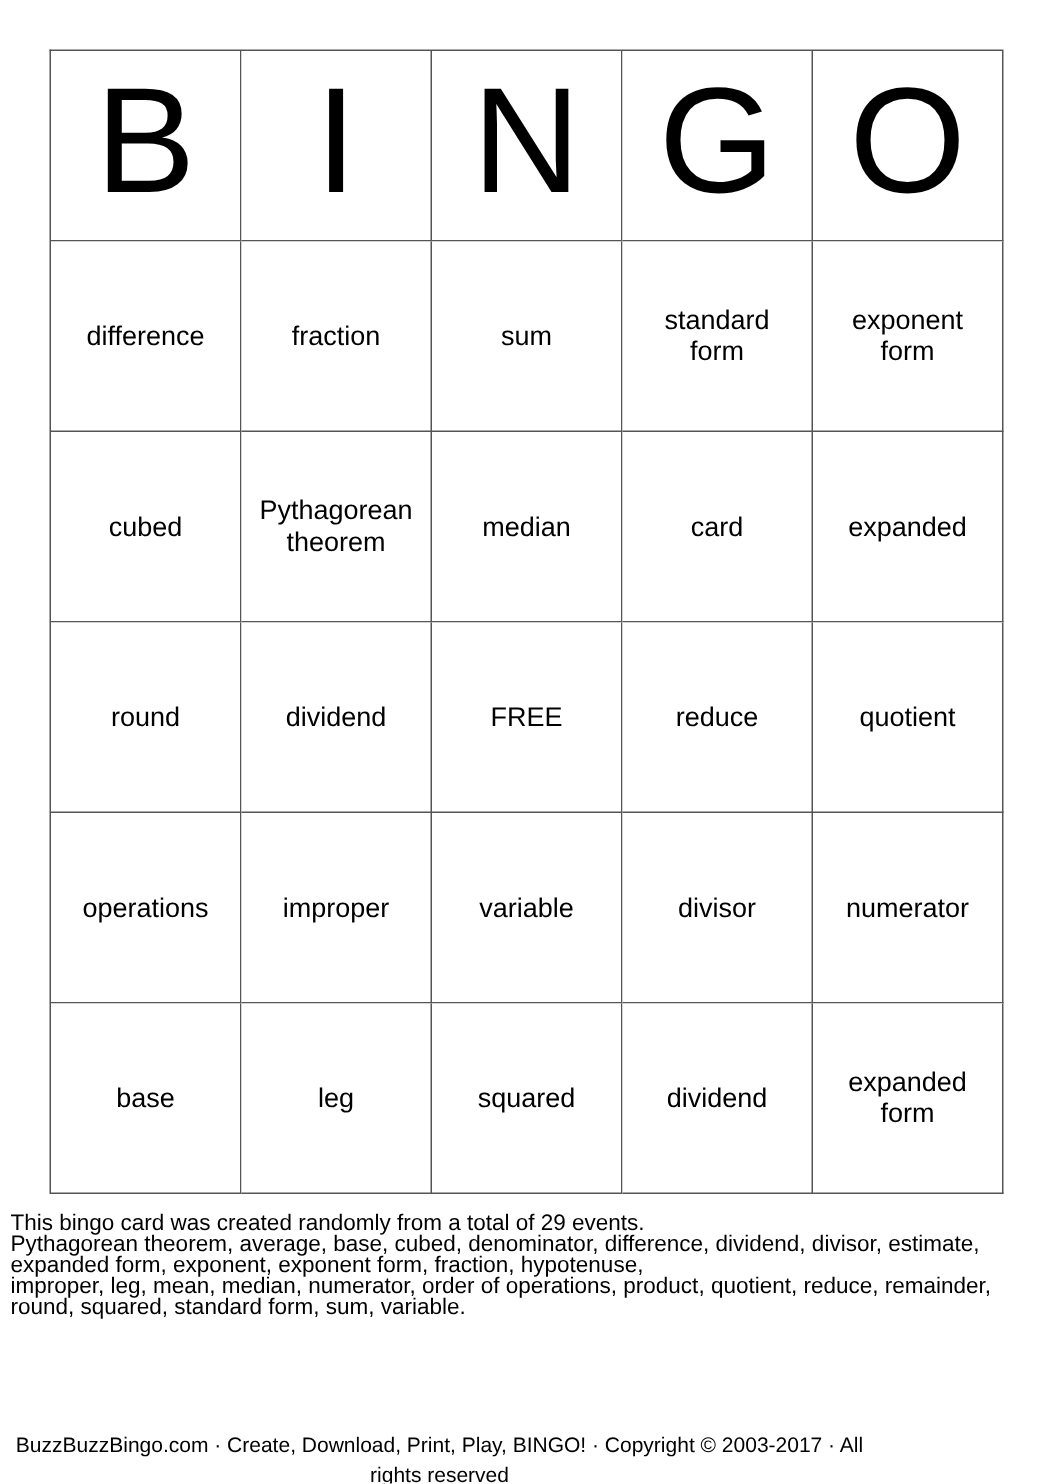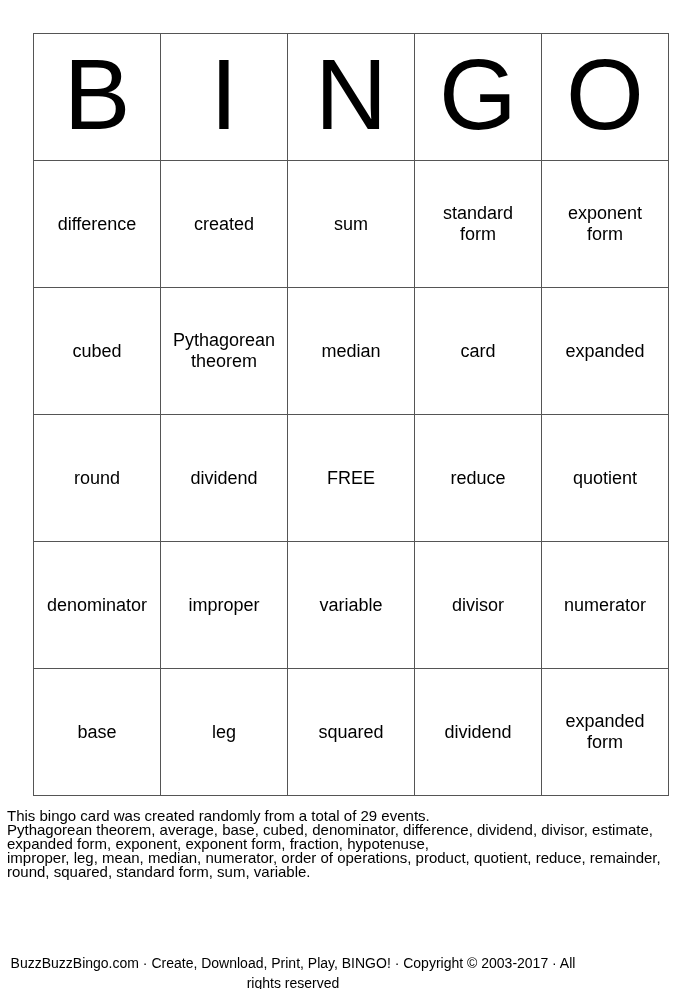--- a/index.html
+++ b/index.html
@@ -67,38 +67,38 @@
 <body>
 
 <div class="card">
   <div class="grid">
       <div class="cell header-cell">B</div>
       <div class="cell header-cell">I</div>
       <div class="cell header-cell">N</div>
       <div class="cell header-cell">G</div>
       <div class="cell header-cell">O</div>
       <div class="cell body-cell">difference</div>
-      <div class="cell body-cell">created</div>
+      <div class="cell body-cell">fraction</div>
       <div class="cell body-cell">sum</div>
       <div class="cell body-cell">standard
 form</div>
       <div class="cell body-cell">exponent
 form</div>
       <div class="cell body-cell">cubed</div>
       <div class="cell body-cell">Pythagorean
 theorem</div>
       <div class="cell body-cell">median</div>
       <div class="cell body-cell">card</div>
       <div class="cell body-cell">expanded</div>
       <div class="cell body-cell">round</div>
       <div class="cell body-cell">dividend</div>
       <div class="cell body-cell">FREE</div>
       <div class="cell body-cell">reduce</div>
       <div class="cell body-cell">quotient</div>
-      <div class="cell body-cell">denominator</div>
+      <div class="cell body-cell">operations</div>
       <div class="cell body-cell">improper</div>
       <div class="cell body-cell">variable</div>
       <div class="cell body-cell">divisor</div>
       <div class="cell body-cell">numerator</div>
       <div class="cell body-cell">base</div>
       <div class="cell body-cell">leg</div>
       <div class="cell body-cell">squared</div>
       <div class="cell body-cell">dividend</div>
       <div class="cell body-cell">expanded
 form</div>

